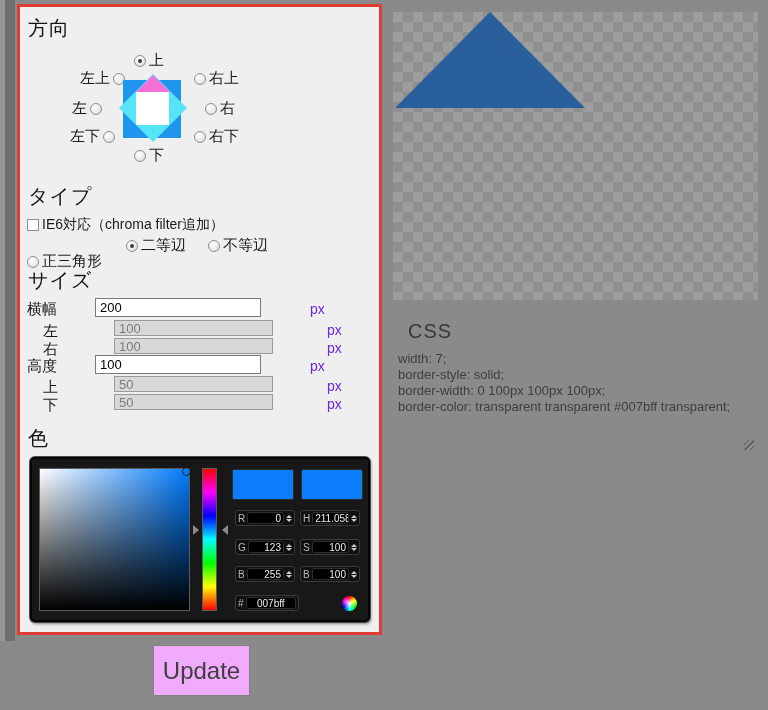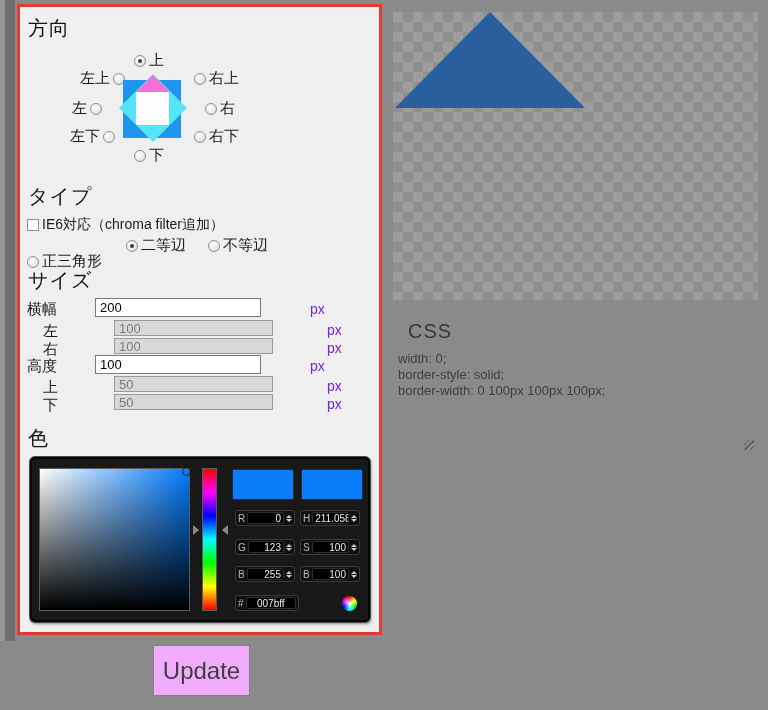--- a/index.html
+++ b/index.html
@@ -315,19 +315,20 @@
 
   </div>
 </div>
 
 <div class="abs checker">
   <div class="preview-triangle"></div>
 </div>
 
 <div class="abs css-block">
   <div class="css-heading">CSS</div>
-  <div class="css-line">width: 0;</div>
+  <div class="css-line">width: 7;</div>
   <div class="css-line">border-style: solid;</div>
   <div class="css-line">border-width: 0 100px 100px 100px;</div>
+  <div class="css-line">border-color: transparent transparent #007bff transparent;</div>
   <div class="resize-grip"></div>
 </div>
 
 <div class="abs update-btn">Update</div>
 
 </body></html>

